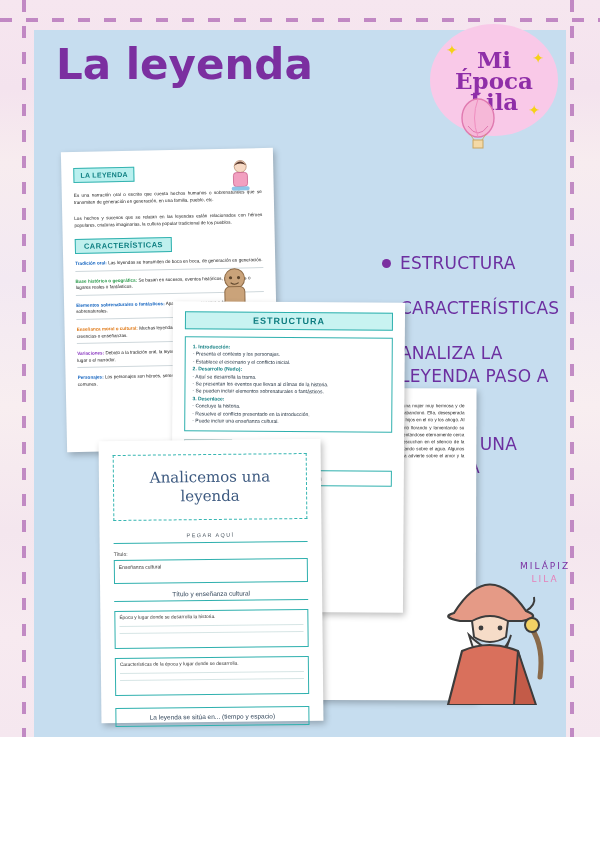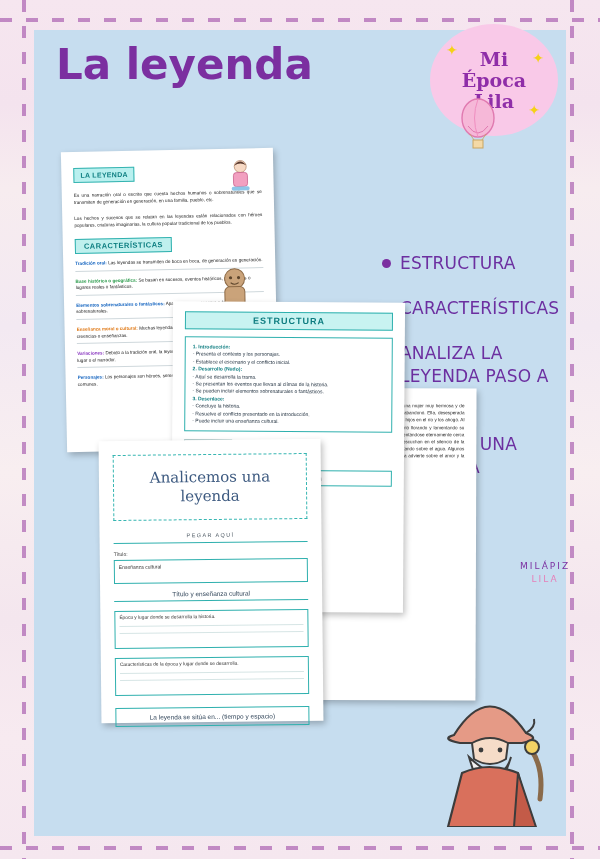--- a/index.html
+++ b/index.html
@@ -9,21 +9,21 @@
   body {
     width: 600px;
     height: 867px;
     font-family: "Liberation Sans", sans-serif;
     background: #ffffff;
     overflow: hidden;
   }
   .page {
     position: relative;
     width: 600px;
-    height: 859px;
+    height: 737px;
     background: #fdf6f6;
     overflow: hidden;
   }
   
   .frame-bg {
     position: absolute;
     inset: 0;
     background:
       linear-gradient(180deg,
         #f6e6ef 0%, #f4e3ee 12%, #f7ecef 22%,
@@ -77,21 +77,21 @@
     width: 128px;
     height: 112px;
     border-radius: 50%;
     background: #f9c9e8;
     display: flex;
     align-items: center;
     justify-content: center;
   }
   .logo-text {
     color: #8f2ea8;
-    font-size: 19px;
+    font-size: 23px;
     line-height: 21px;
     font-weight: 700;
     text-align: center;
     font-family: "DejaVu Serif", serif;
   }
   .logo-star {
     position: absolute;
     color: #f5d117;
     font-size: 14px;
   }

